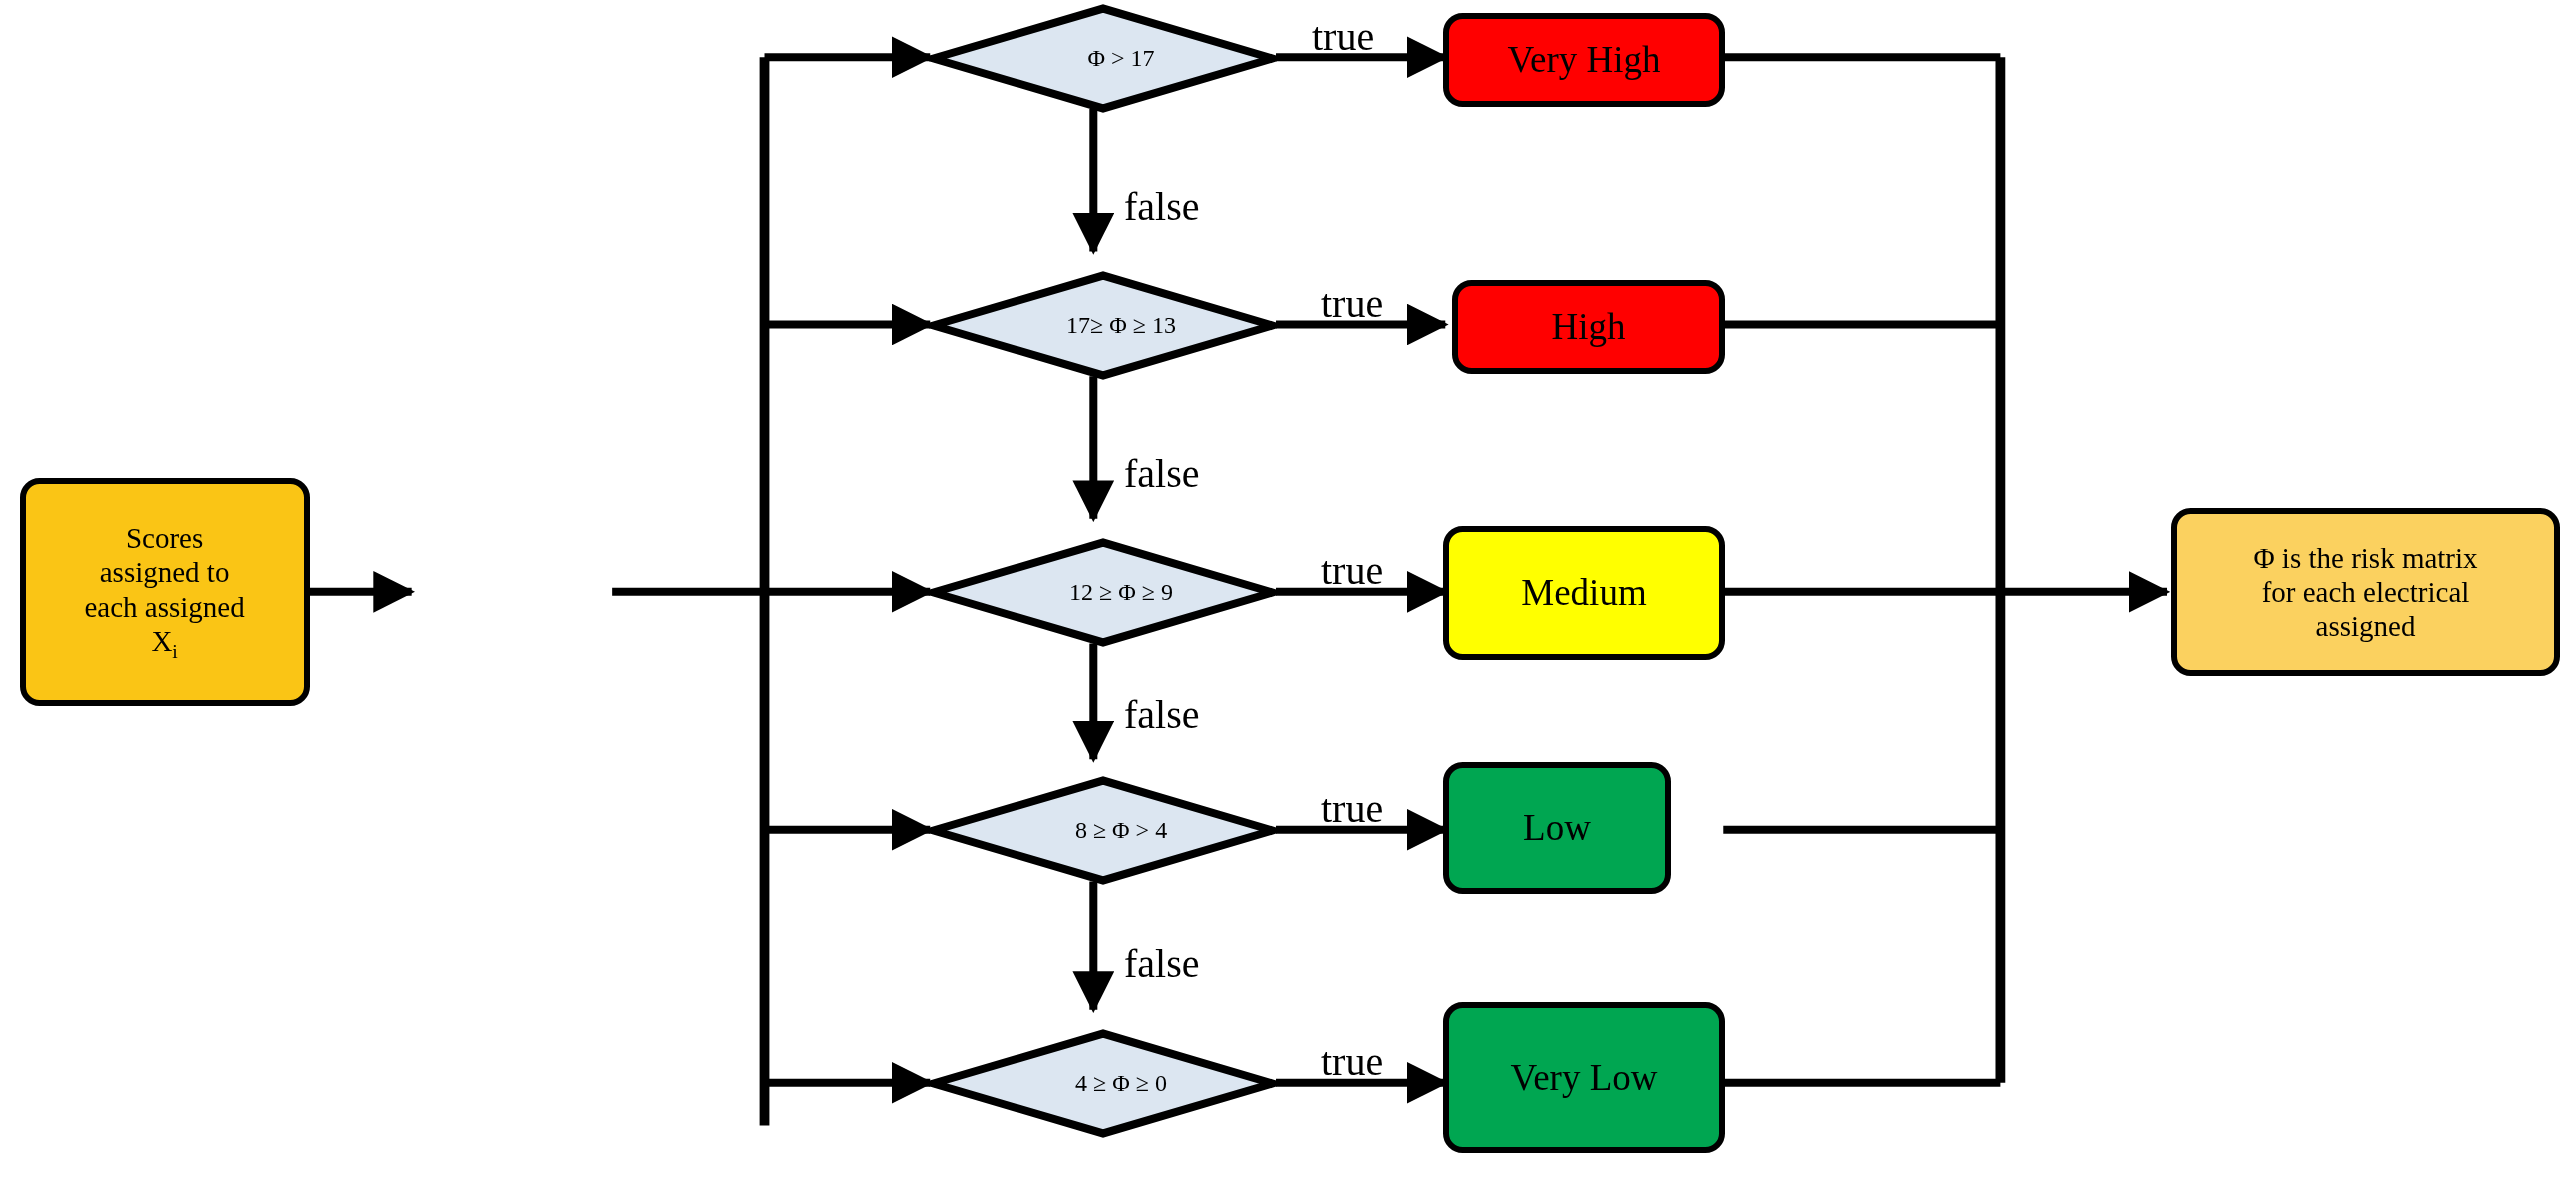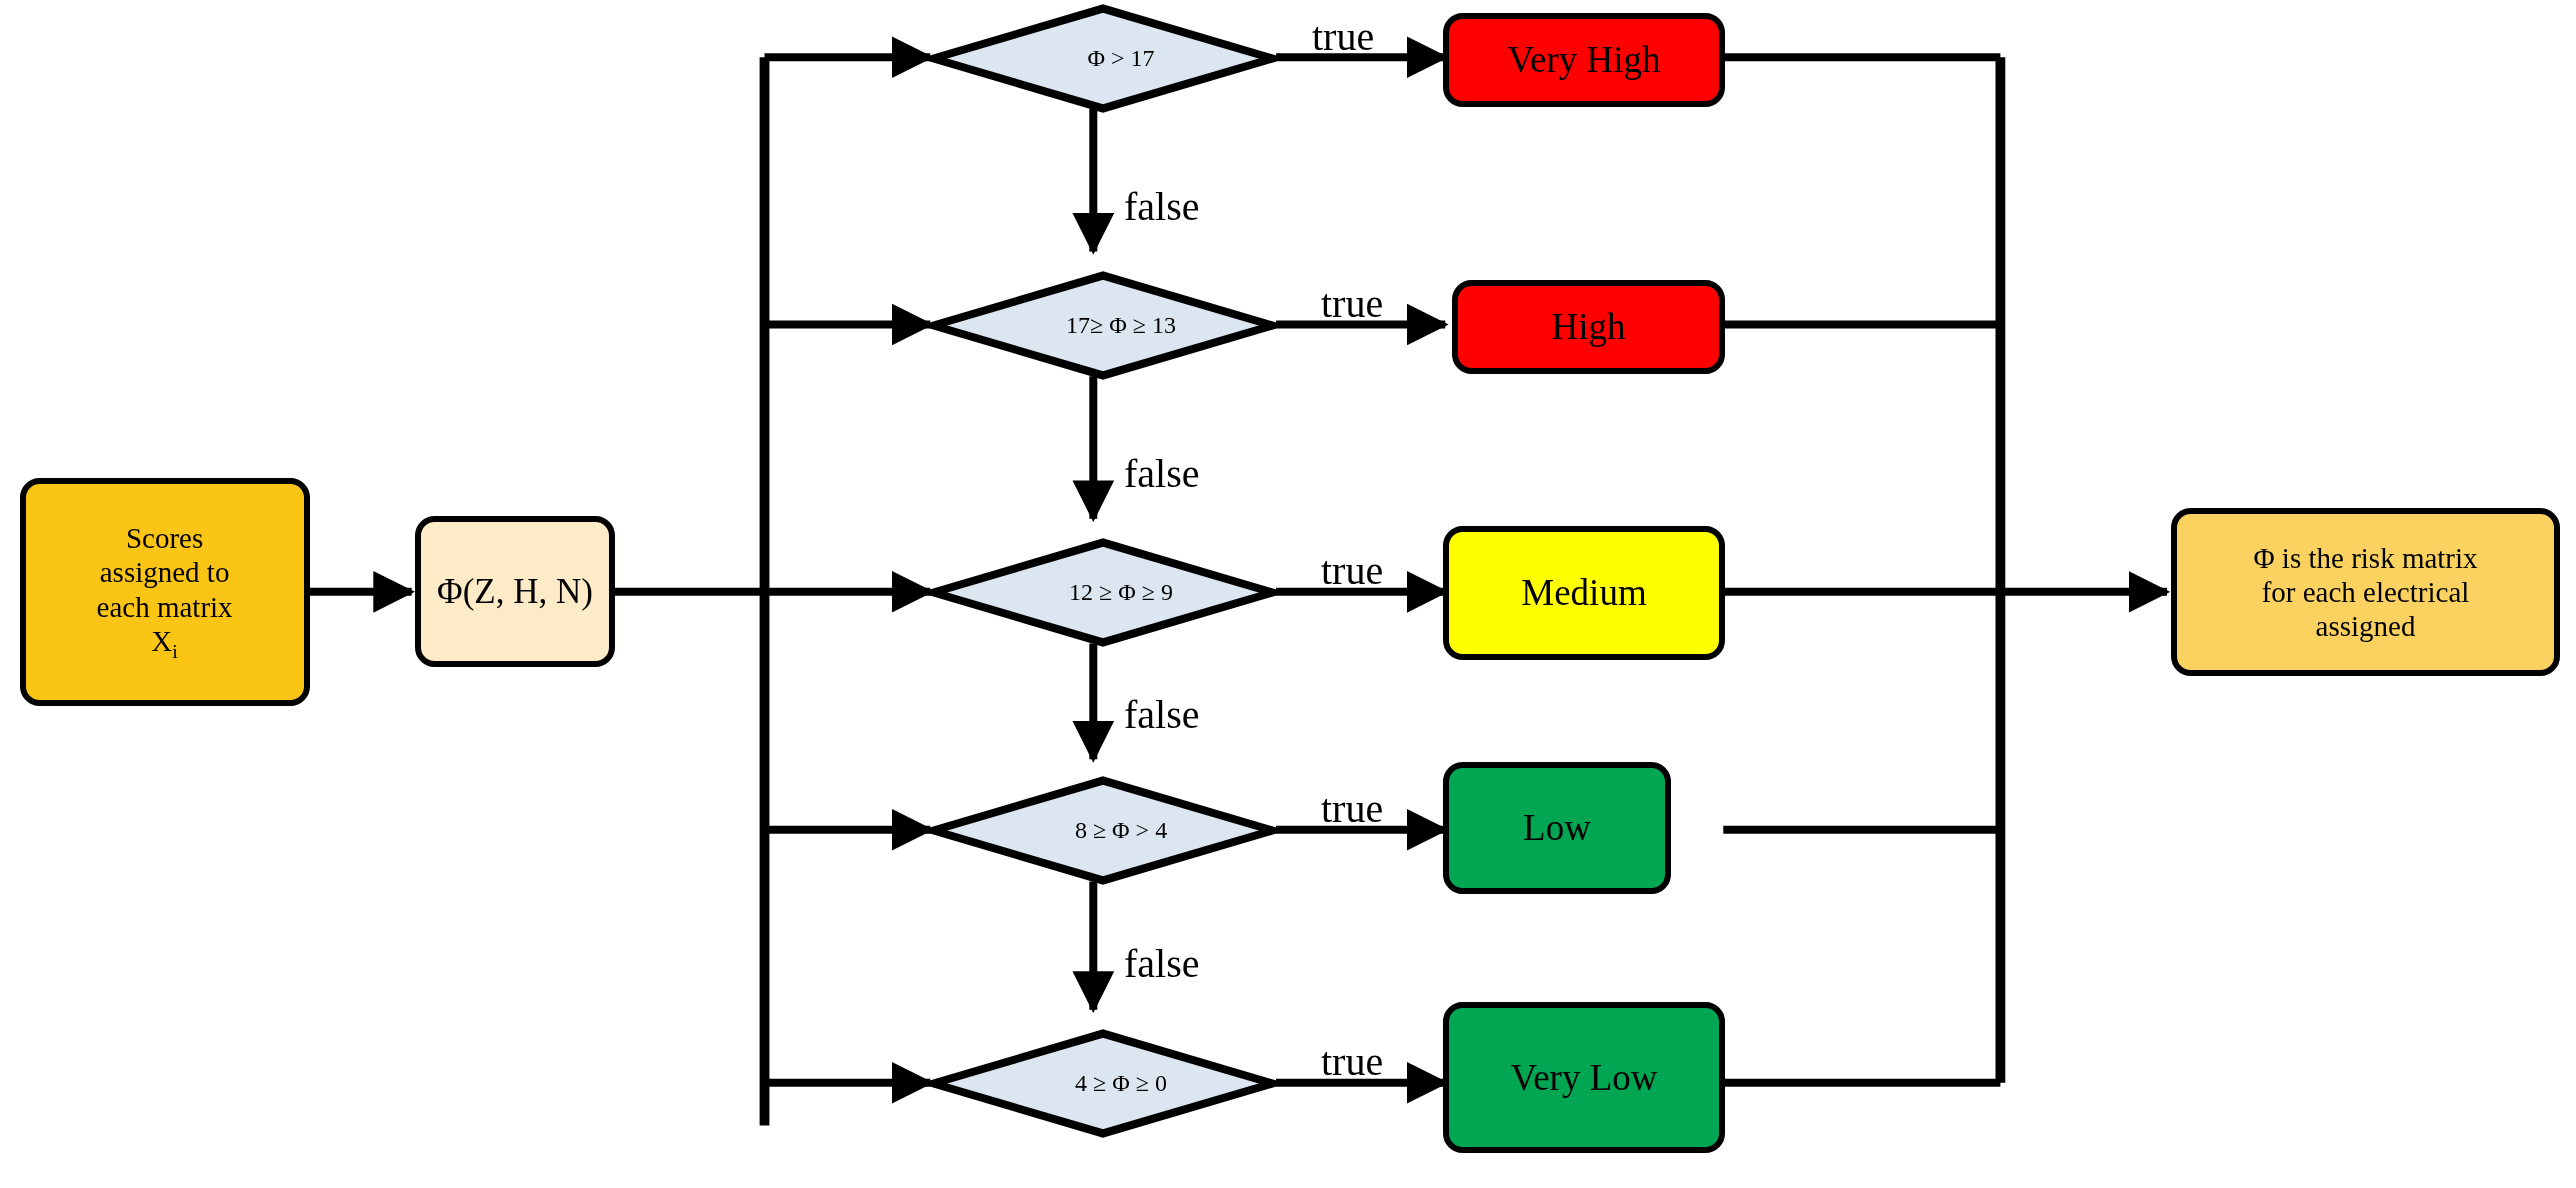--- a/index.html
+++ b/index.html
@@ -127,28 +127,25 @@
       <line x1="2245" y1="64" x2="2245" y2="1215" stroke-width="11"></line>
 
       <line x1="2245" y1="664" x2="2432" y2="664" marker-end="url(#arrow)"></line>
     </g>
   </svg>
 
   <div class="node rounded terminal-text" style="left:19.6px; top:478px; width:290px; height:228px; background:#FAC515;">
     <div>
       <span>Scores</span><br>
       <span>assigned to</span><br>
-      <span>each matrix</span><br>
+      <span>each assigned</span><br>
       <span>X</span><span class="sub">i</span>
     </div>
   </div>
 
-  <div class="node rounded proc-text" style="left:415px; top:516px; width:200px; height:151px; background:#FDEBC8;">
-    <span>Φ(Z, H, N)</span>
-  </div>
 
   <div class="diamond-wrap" style="left:929px; top:3.6px; width:348px; height:109px;">
     <svg width="348" height="109" viewBox="0 0 390 122" xmlns="http://www.w3.org/2000/svg">
       <polygon points="5,61 195,5 385,61 195,117" fill="#DCE6F1" stroke="#000000" stroke-width="9"></polygon>
     </svg>
     <div class="diamond-label">Φ &gt; 17</div>
   </div>
 
   <div class="diamond-wrap" style="left:929px; top:271px; width:348px; height:109px;">
     <svg width="348" height="109" viewBox="0 0 390 122" xmlns="http://www.w3.org/2000/svg">

